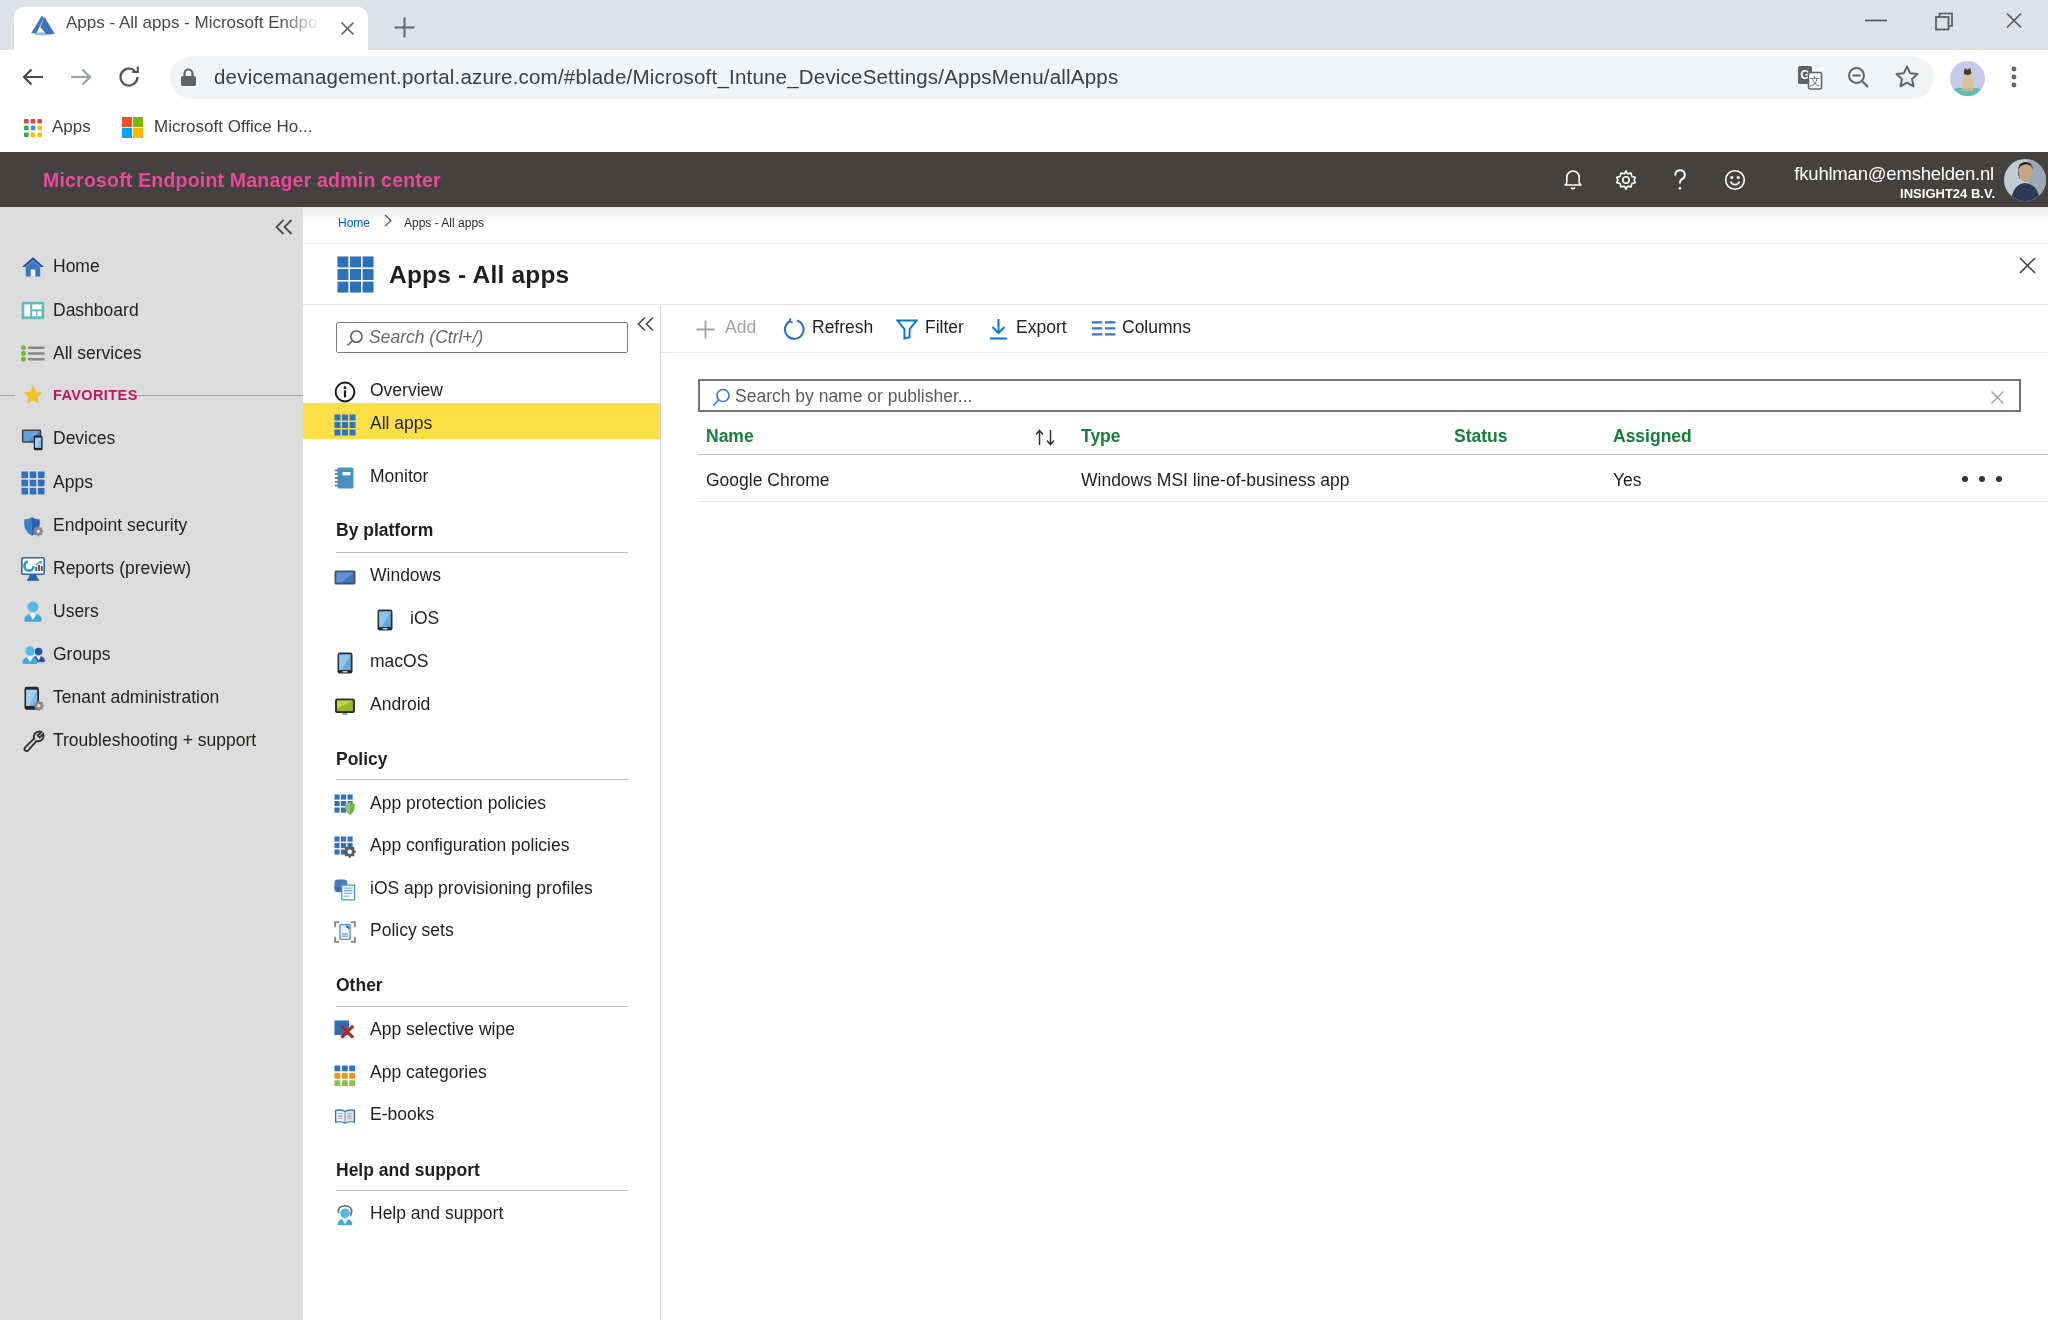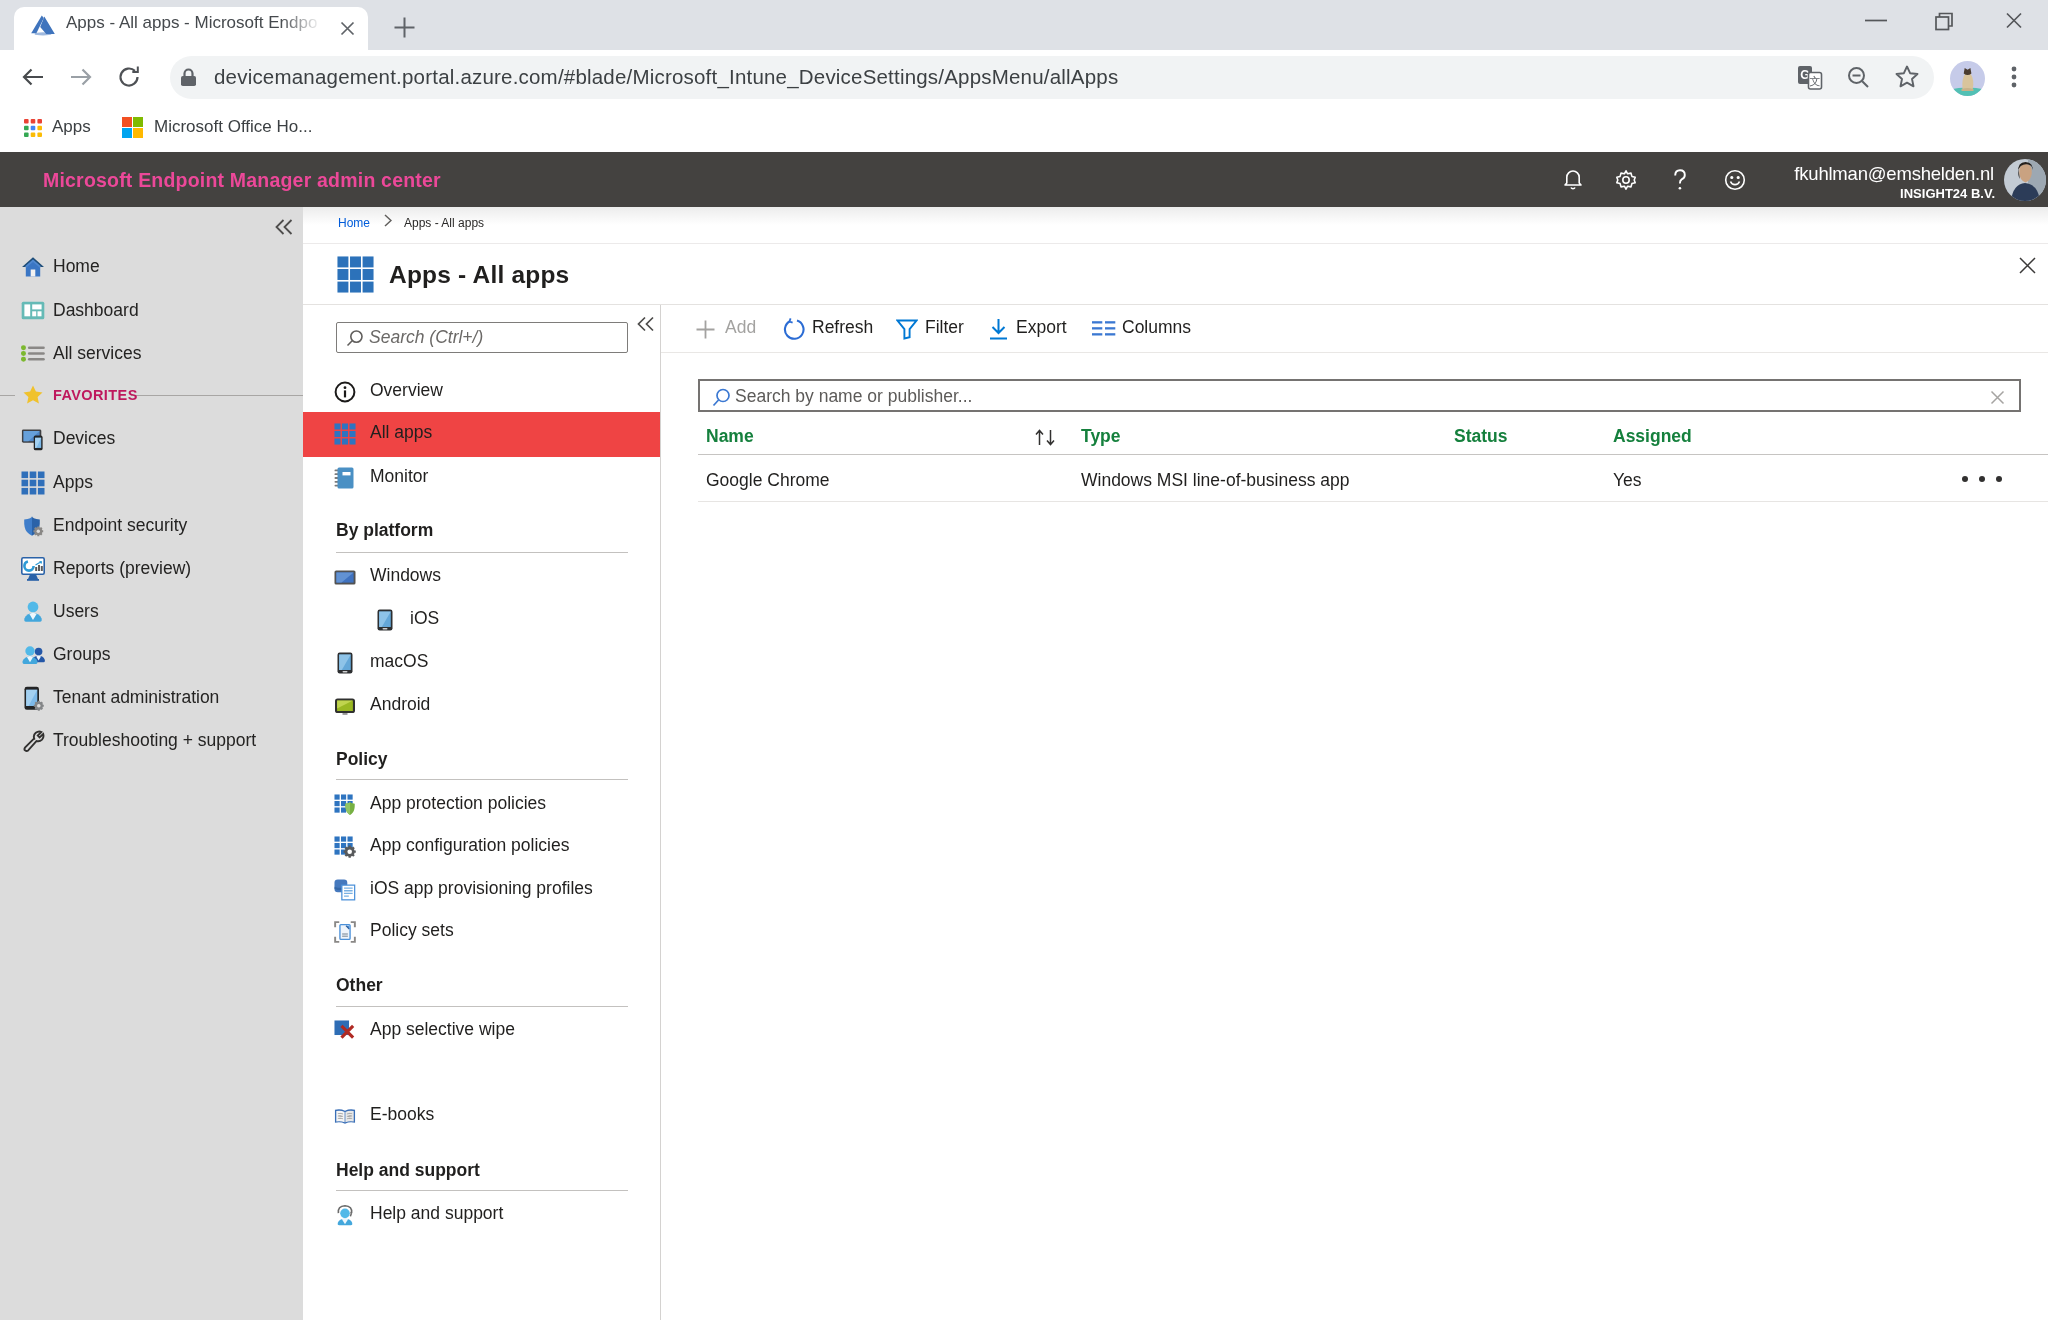--- a/index.html
+++ b/index.html
@@ -381,21 +381,21 @@
         <path d="M9 1.5 L2.5 8 L9 14.5 M17 1.5 L10.5 8 L17 14.5"></path>
       </svg>
       <div class="nitem" style="top:65px;">
         <svg class="nicon" viewBox="0 0 22 22" fill="none">
           <circle cx="11" cy="11" r="9.4" stroke="#1b1a19" stroke-width="2"></circle>
           <circle cx="11" cy="6.7" r="1.4" fill="#1b1a19"></circle>
           <rect x="9.9" y="9.4" width="2.2" height="7" fill="#1b1a19"></rect>
         </svg>
         <span class="ntext">Overview</span>
       </div>
-      <div class="nitem" style="top:107px; background:#ef4444; height:45px;">
+      <div class="nitem" style="top:98px; background:#fde047; height:36px;">
         <svg class="nicon" viewBox="0 0 24 24">
           <g fill="#2e74c0">
             <rect x="0.5" y="0.5" width="6.6" height="6.6"></rect>
             <rect x="8.7" y="0.5" width="6.6" height="6.6"></rect>
             <rect x="16.9" y="0.5" width="6.6" height="6.6"></rect>
             <rect x="0.5" y="8.7" width="6.6" height="6.6"></rect>
             <rect x="8.7" y="8.7" width="6.6" height="6.6"></rect>
             <rect x="16.9" y="8.7" width="6.6" height="6.6"></rect>
             <rect x="0.5" y="16.9" width="6.6" height="6.6"></rect>
             <rect x="8.7" y="16.9" width="6.6" height="6.6"></rect>
@@ -523,20 +523,40 @@
       </div>
       <div class="nhead" style="top:670px;">Other</div>
       <div class="ndiv" style="top:701px;"></div>
       <div class="nitem" style="top:704px;">
         <svg class="nicon" viewBox="0 0 23 23">
           <rect x="0.5" y="0.5" width="15.2" height="15.2" fill="#2e6db5"></rect>
           <path d="M7.8 6.2 L20 18.4 M20 6.2 L7.8 18.4" stroke="#b02a23" stroke-width="3.3"></path>
         </svg>
         <span class="ntext">App selective wipe</span>
       </div>
+      <div class="nitem" style="top:747px;">
+        <svg class="nicon" style="top:13px;" viewBox="0 0 22 22">
+          <g fill="#2e74c0">
+            <rect x="0.5" y="0.5" width="5.8" height="5.8"></rect>
+            <rect x="7.9" y="0.5" width="5.8" height="5.8"></rect>
+            <rect x="15.3" y="0.5" width="5.8" height="5.8"></rect>
+          </g>
+          <g fill="#e8941f">
+            <rect x="0.5" y="7.9" width="5.8" height="5.8"></rect>
+            <rect x="7.9" y="7.9" width="5.8" height="5.8"></rect>
+            <rect x="15.3" y="7.9" width="5.8" height="5.8"></rect>
+          </g>
+          <g fill="#8cc051">
+            <rect x="0.5" y="15.3" width="5.8" height="5.8"></rect>
+            <rect x="7.9" y="15.3" width="5.8" height="5.8"></rect>
+            <rect x="15.3" y="15.3" width="5.8" height="5.8"></rect>
+          </g>
+        </svg>
+        <span class="ntext">App categories</span>
+      </div>
       <div class="nitem" style="top:789px;">
         <svg class="nicon" style="top:14px; height:18px;" viewBox="0 0 23 18">
           <path d="M1 1.5 Q6.5 0 11.5 2.5 Q16.5 0 22 1.5 L22 15 Q16.5 13.5 11.5 16 Q6.5 13.5 1 15 Z" fill="#3a6fb7"></path>
           <path d="M2.4 2.8 Q7 1.6 11.1 3.8 L11.1 14.6 Q7 12.8 2.4 13.7 Z" fill="#f5f5f5"></path>
           <path d="M11.9 3.8 Q16 1.6 20.6 2.8 L20.6 13.7 Q16 12.8 11.9 14.6 Z" fill="#e8e8e8"></path>
           <g stroke="#b0b0b0" stroke-width="1">
             <path d="M4 5.5 Q7 4.8 9.5 5.9 M4 8 Q7 7.3 9.5 8.4 M4 10.5 Q7 9.8 9.5 10.9 M13.5 5.9 Q16 4.8 19 5.5 M13.5 8.4 Q16 7.3 19 8 M13.5 10.9 Q16 9.8 19 10.5"></path>
           </g>
         </svg>
         <span class="ntext">E-books</span>

